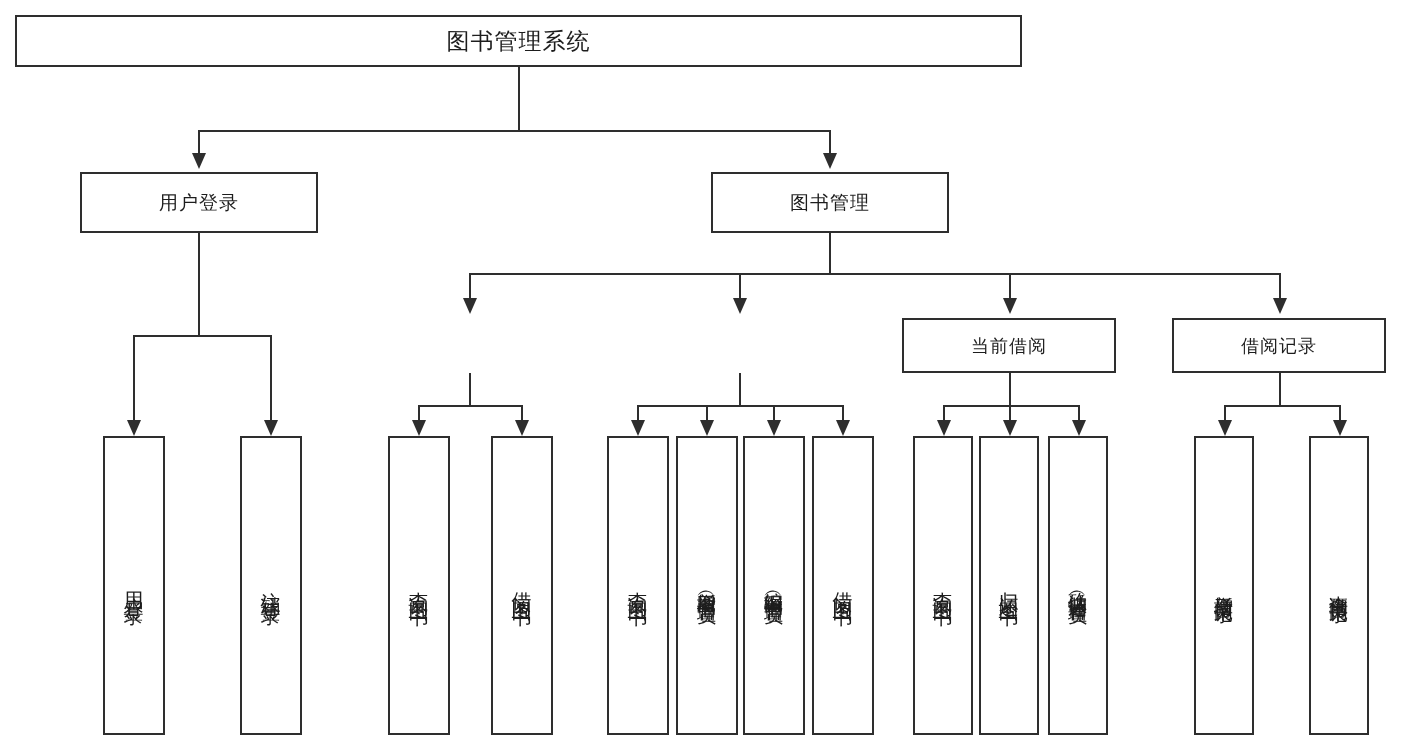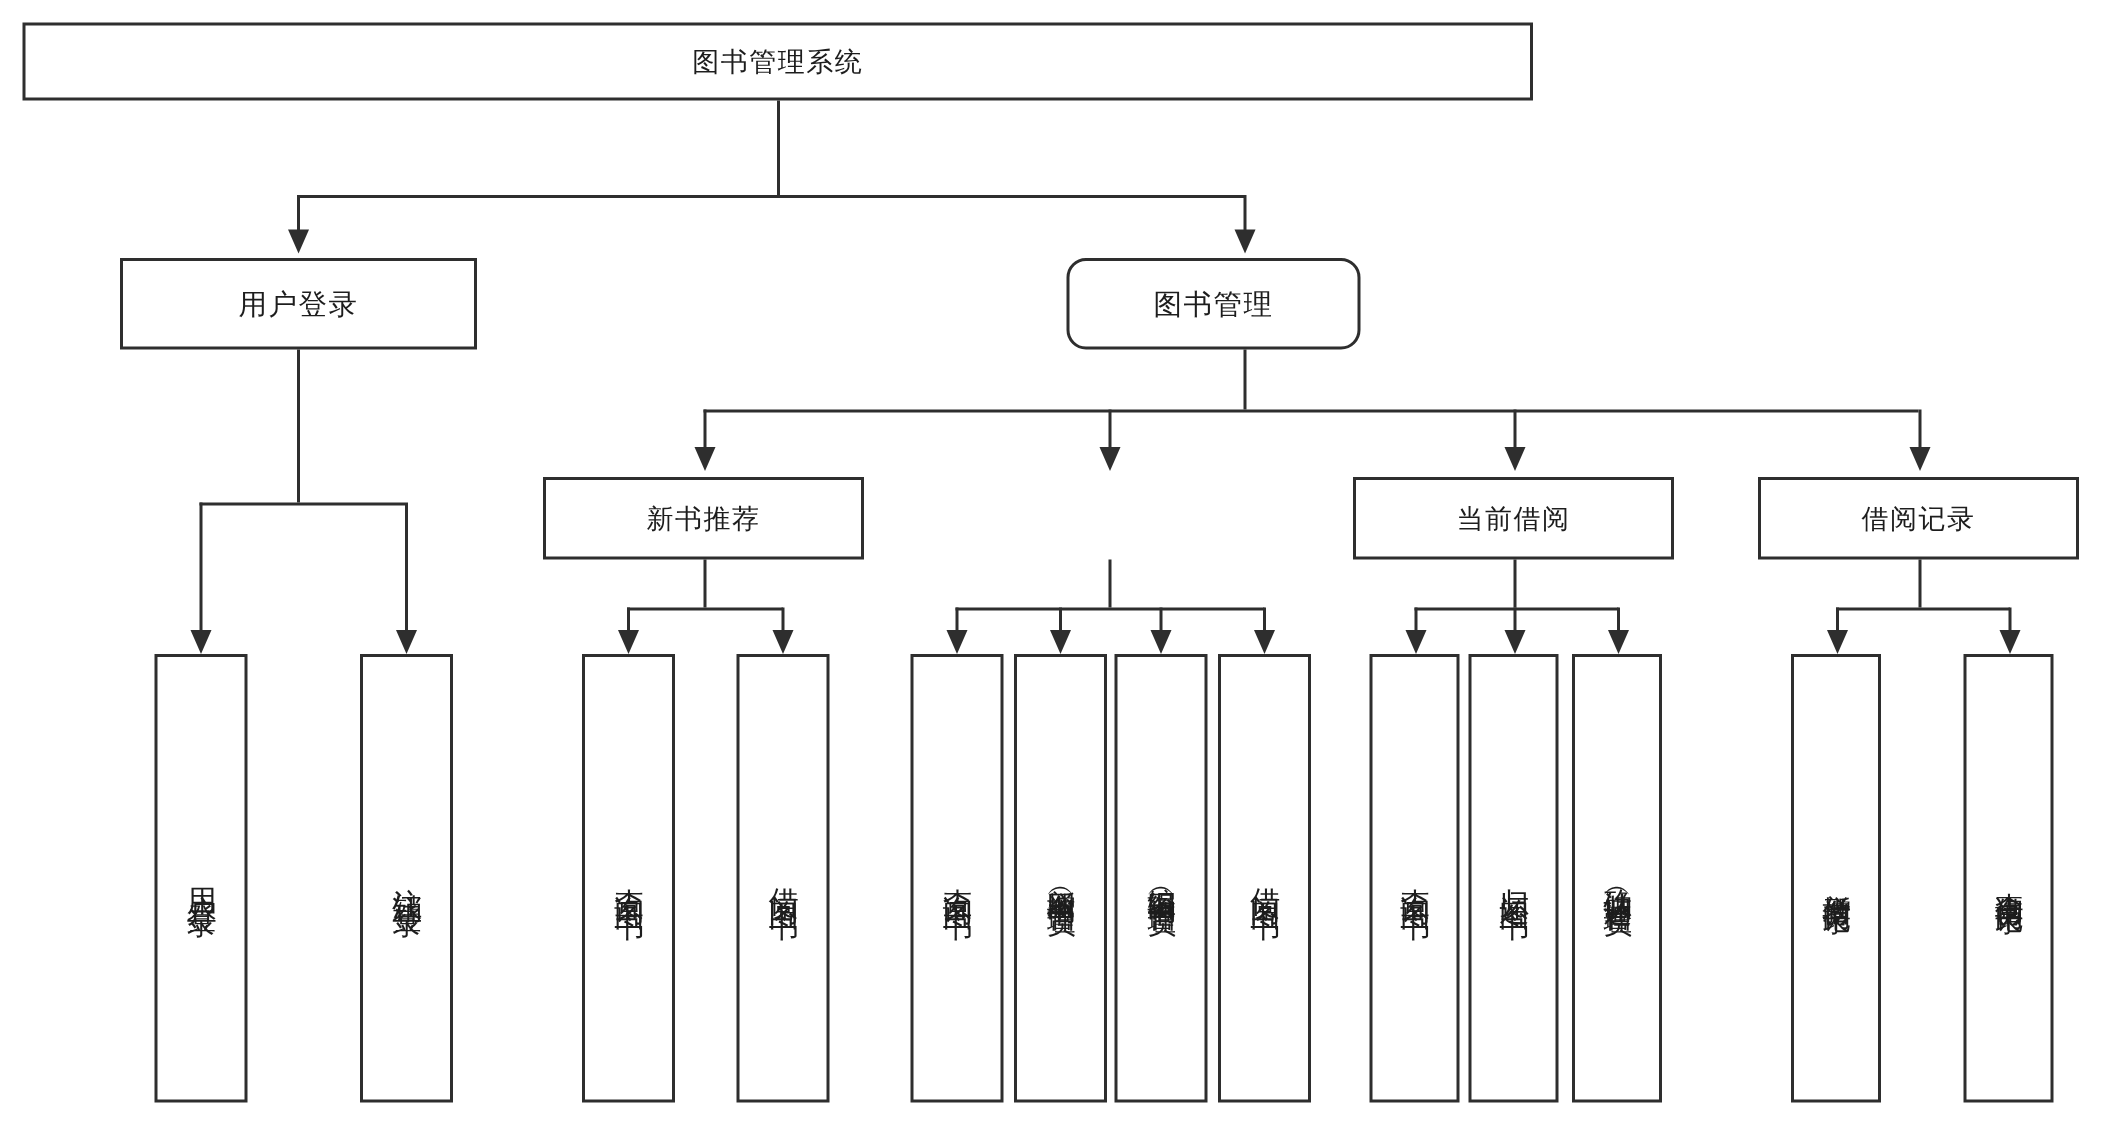--- a/index.html
+++ b/index.html
@@ -21,21 +21,21 @@
     box-sizing:border-box;
     border:2px solid #2e2e2e;
     background:#ffffff;
     color:#1d1d1d;
     display:flex;
     align-items:center;
     justify-content:center;
     text-align:center;
   }
   .node.root{
-    font-size:18px;
+    font-size:23px;
     letter-spacing:1px;
   }
   .node.lvl2{
     font-size:19px;
     letter-spacing:1px;
   }
   .node.lvl3{
     font-size:18px;
     letter-spacing:1px;
   }
@@ -98,21 +98,21 @@
   <div class="hline" style="left:198px; top:130px; width:632px;"></div>
   <div class="vline" style="left:198px; top:130px; height:24px;"></div>
   <div class="arrow" style="left:192px; top:153px;"></div>
   <div class="vline" style="left:829px; top:130px; height:24px;"></div>
   <div class="arrow" style="left:823px; top:153px;"></div>
 
   <div class="node lvl2" style="left:80px; top:172px; width:238px; height:61px;">
     <span>用户登录</span>
   </div>
 
-  <div class="node lvl2" style="left:711px; top:172px; width:196px; height:61px;border-radius:13px;">
+  <div class="node lvl2" style="left:711px; top:172px; width:238px; height:61px;">
     <span>图书管理</span>
   </div>
 
   <div class="vline" style="left:198px; top:233px; height:102px;"></div>
   <div class="hline" style="left:133px; top:335px; width:137px;"></div>
   <div class="vline" style="left:133px; top:335px; height:86px;"></div>
   <div class="arrow" style="left:127px; top:420px;"></div>
   <div class="vline" style="left:270px; top:335px; height:86px;"></div>
   <div class="arrow" style="left:264px; top:420px;"></div>
 
@@ -120,23 +120,20 @@
   <div class="hline" style="left:469px; top:273px; width:810px;"></div>
   <div class="vline" style="left:469px; top:273px; height:26px;"></div>
   <div class="arrow" style="left:463px; top:298px;"></div>
   <div class="vline" style="left:739px; top:273px; height:26px;"></div>
   <div class="arrow" style="left:733px; top:298px;"></div>
   <div class="vline" style="left:1009px; top:273px; height:26px;"></div>
   <div class="arrow" style="left:1003px; top:298px;"></div>
   <div class="vline" style="left:1279px; top:273px; height:26px;"></div>
   <div class="arrow" style="left:1273px; top:298px;"></div>
 
-  <div class="node lvl3" style="left:362px; top:318px; width:214px; height:55px;">
-    <span>新书推荐</span>
-  </div>
   <div class="node lvl3" style="left:1172px; top:318px; width:214px; height:55px;">
     <span>借阅记录</span>
   </div>
   <div class="node lvl3" style="left:902px; top:318px; width:214px; height:55px;">
     <span>当前借阅</span>
   </div>
 
   <div class="vline" style="left:469px; top:373px; width:2px; height:32px;"></div>
   <div class="hline" style="left:418px; top:405px; width:104px;"></div>
   <div class="vline" style="left:418px; top:405px; height:16px;"></div>

